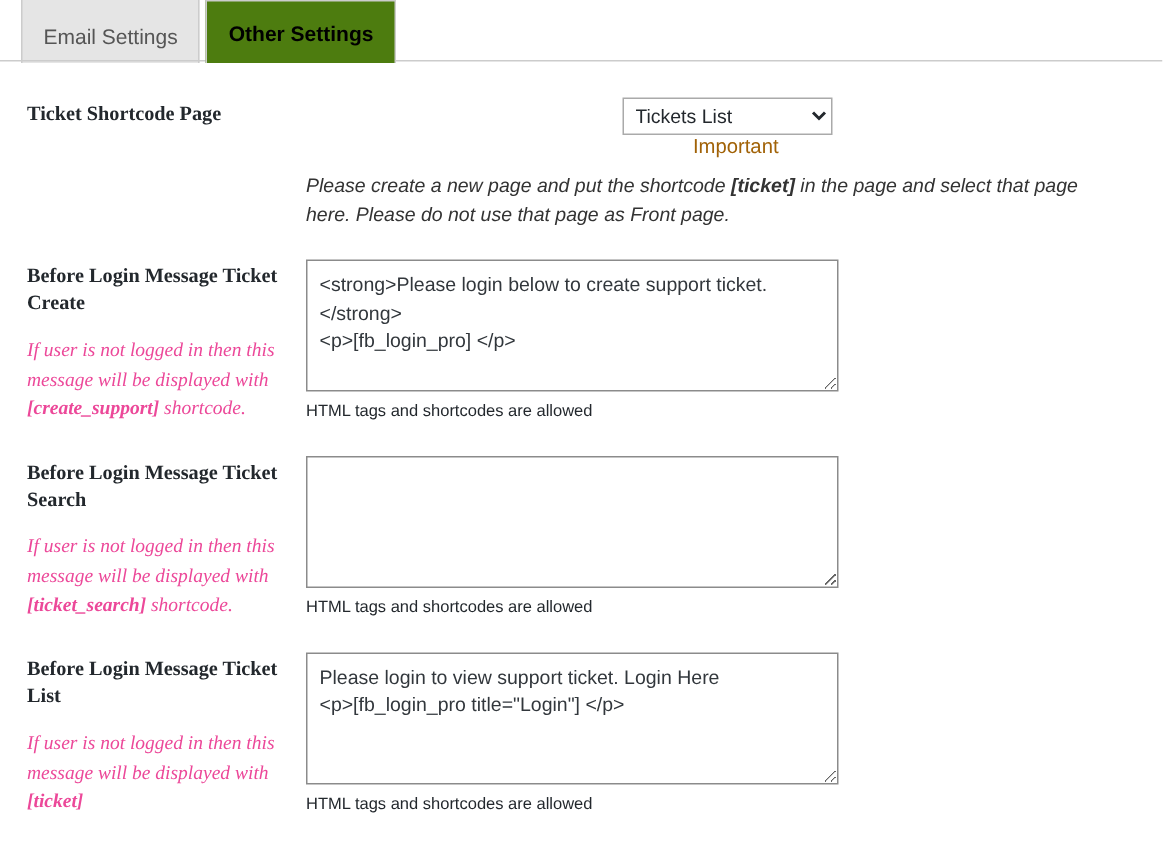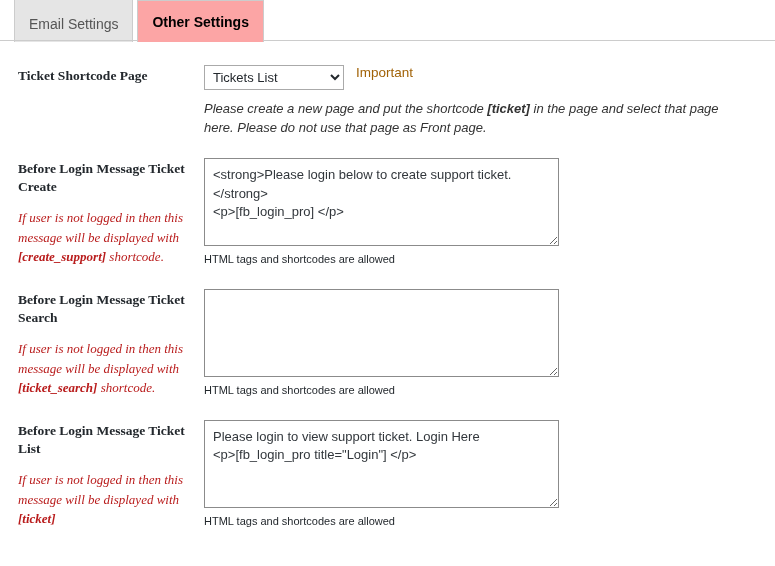--- a/index.html
+++ b/index.html
@@ -38,21 +38,21 @@
     background: #e5e5e5;
     color: #555;
     font-size: 14px;
     line-height: 20px;
     text-decoration: none;
     box-sizing: border-box;
     top: 1px;
     margin-top: 16px;
   }
   .tab.active {
-    background: #fca5a5;
+    background: #4d7c0f;
     color: #000;
     font-weight: bold;
     padding-top: 11px;
     padding-bottom: 10px;
     border-color: #ccc;
     z-index: 3;
   }
   .tabs-rule {
     position: absolute;
     left: 0;
@@ -80,36 +80,38 @@
     line-height: 1.35;
     color: #23282d;
     box-sizing: border-box;
     font-family: Liberation Serif, serif;
   }
   .form-table th .desc {
     display: block;
     margin-top: 12px;
     font-weight: normal;
     font-style: italic;
-    color: #b91c1c;
+    color: #ec4899;
     font-size: 13px;
     line-height: 1.5;
   }
   .form-table th .desc b {
     font-weight: bold;
     font-style: italic;
   }
   .form-table td {
     padding: 10px 10px 10px 4px;
     box-sizing: border-box;
   }
 
   
   .select-row {
     display: flex;
+    align-items: center;
+    flex-direction: column;
   }
   select.wp-select {
     width: 140px;
     height: 25px;
     font-size: 13px;
     font-family: "Liberation Sans", sans-serif;
     border: 1px solid #aaa;
     background: #fff;
     color: #23282d;
     border-radius: 0;

